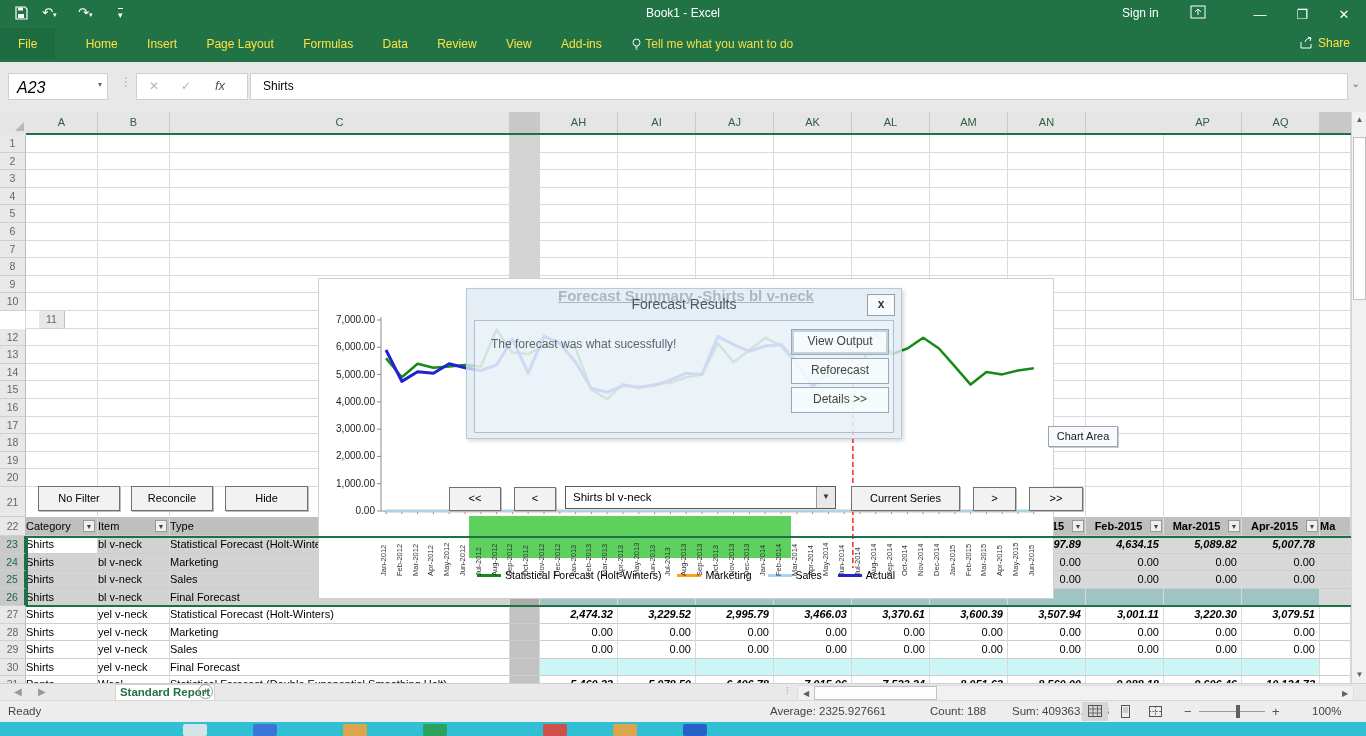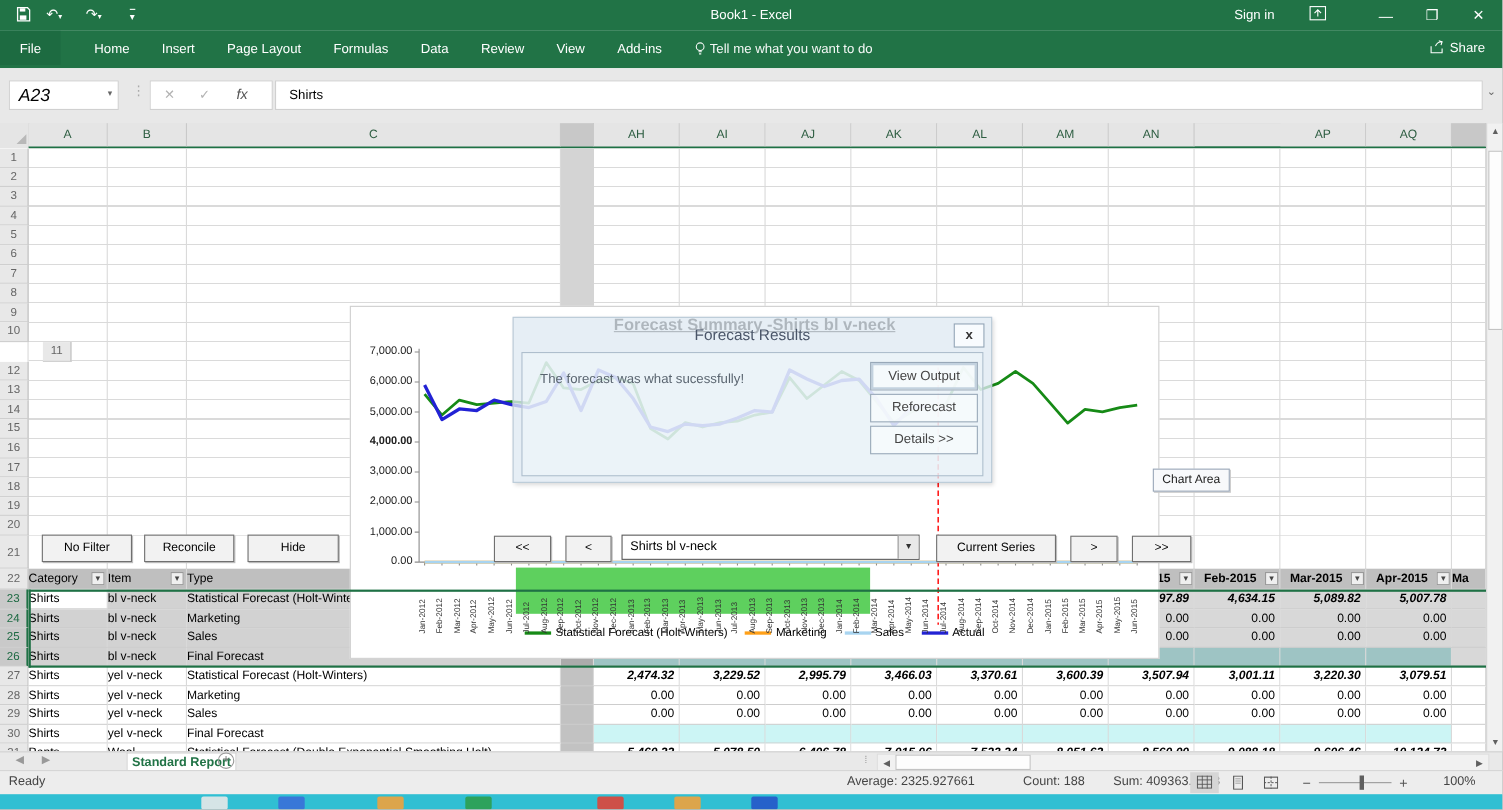--- a/index.html
+++ b/index.html
@@ -1,21 +1,21 @@
 <!DOCTYPE html>
 <html><head>
 <meta charset="utf-8">
 <style>
   html,body{margin:0;padding:0;background:#999;}
   #app{position:relative;width:1366px;height:736px;background:#fff;overflow:hidden;
        font-family:"Liberation Sans","DejaVu Sans",sans-serif;-webkit-font-smoothing:antialiased;}
   .abs{position:absolute;}
   
   #titlebar{left:0;top:0;width:1366px;height:28px;background:#217346;color:#fff;font-size:12px;}
-  #tabrow{left:0;top:28px;width:1366px;height:34px;background:#217346;color:#ffffff;font-size:12px;}
+  #tabrow{left:0;top:28px;width:1366px;height:34px;background:#217346;color:#fde047;font-size:12px;}
   .rtab{display:inline-block;padding:9px 13px 8px 13px;cursor:pointer;}
   .rtab.file{background:#1d6b41;padding:9px 18px 8px 18px;}
   .winbtn{width:40px;height:28px;display:inline-flex;align-items:center;justify-content:center;font-size:13px;}
   
   #fbar{left:0;top:62px;width:1366px;height:50px;background:#e8e8e8;border-bottom:1px solid #d0d0d0;}
   .fbox{background:#fff;border:1px solid #d0d0d0;}
   
   #colheads{left:0;top:112px;width:1351px;height:23px;background:#e5e5e5;font-size:11px;color:#2e5e42;}
   .colh{position:absolute;top:0;height:21px;line-height:21px;text-align:center;border-right:1px solid #c9c9c9;box-sizing:border-box;}
   #grid{left:0;top:135px;width:1351px;height:548px;background:#fff;overflow:hidden;}
@@ -211,21 +211,21 @@
         <div class="rownum" style="top: 541px; height: 17.5px; line-height: 17.5px;">31</div>
       </div>
 
     <div class="abs" id="chart">
       <div class="abs" id="chart-title">Forecast Summary -Shirts bl v-neck</div>
       <div class="abs" id="band" style="left:150px;top:237px;width:322px;height:42px;background:#5ed05e;z-index:1;"></div>
       <div id="ylabs">
           <div class="ylab" style="left: 0px; top: 35px;">7,000.00</div>
           <div class="ylab" style="left: 0px; top: 62.2857px;">6,000.00</div>
           <div class="ylab" style="left: 0px; top: 89.5714px;">5,000.00</div>
-          <div class="ylab" style="left: 0px; top: 116.857px; font-weight: bold;">4,000.00</div>
+          <div class="ylab" style="left: 0px; top: 116.857px;">4,000.00</div>
           <div class="ylab" style="left: 0px; top: 144.143px;">3,000.00</div>
           <div class="ylab" style="left: 0px; top: 171.429px;">2,000.00</div>
           <div class="ylab" style="left: 0px; top: 198.714px;">1,000.00</div>
           <div class="ylab" style="left: 0px; top: 226px;">0.00</div>
         </div>
       <div id="xlabs" style="z-index:2;position:absolute;left:0;top:0;">
           <div class="xlab" style="left: 60px;">Jan-2012</div>
           <div class="xlab" style="left: 75.8px;">Feb-2012</div>
           <div class="xlab" style="left: 91.6px;">Mar-2012</div>
           <div class="xlab" style="left: 107.4px;">Apr-2012</div>

